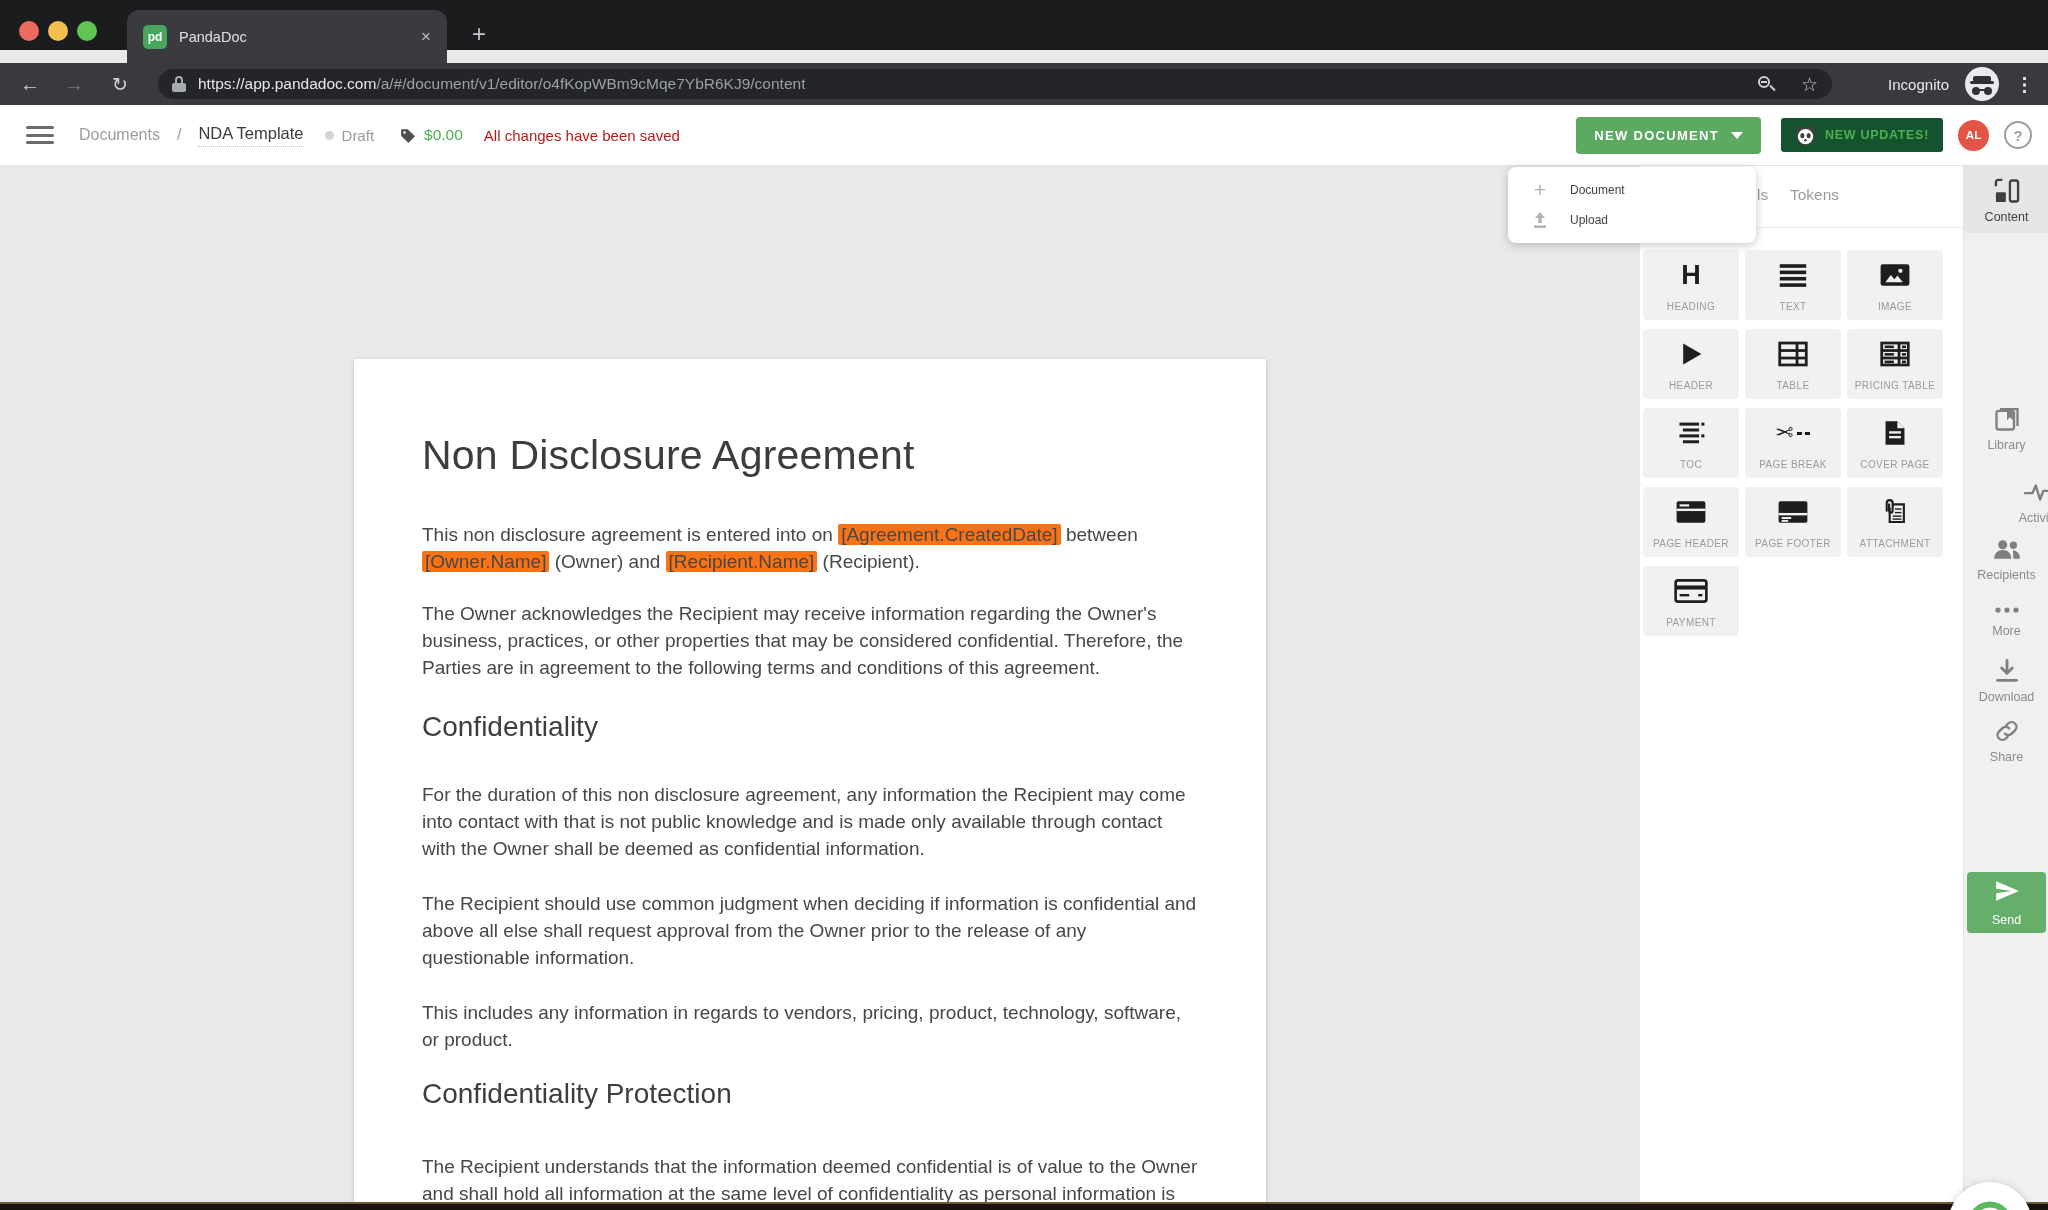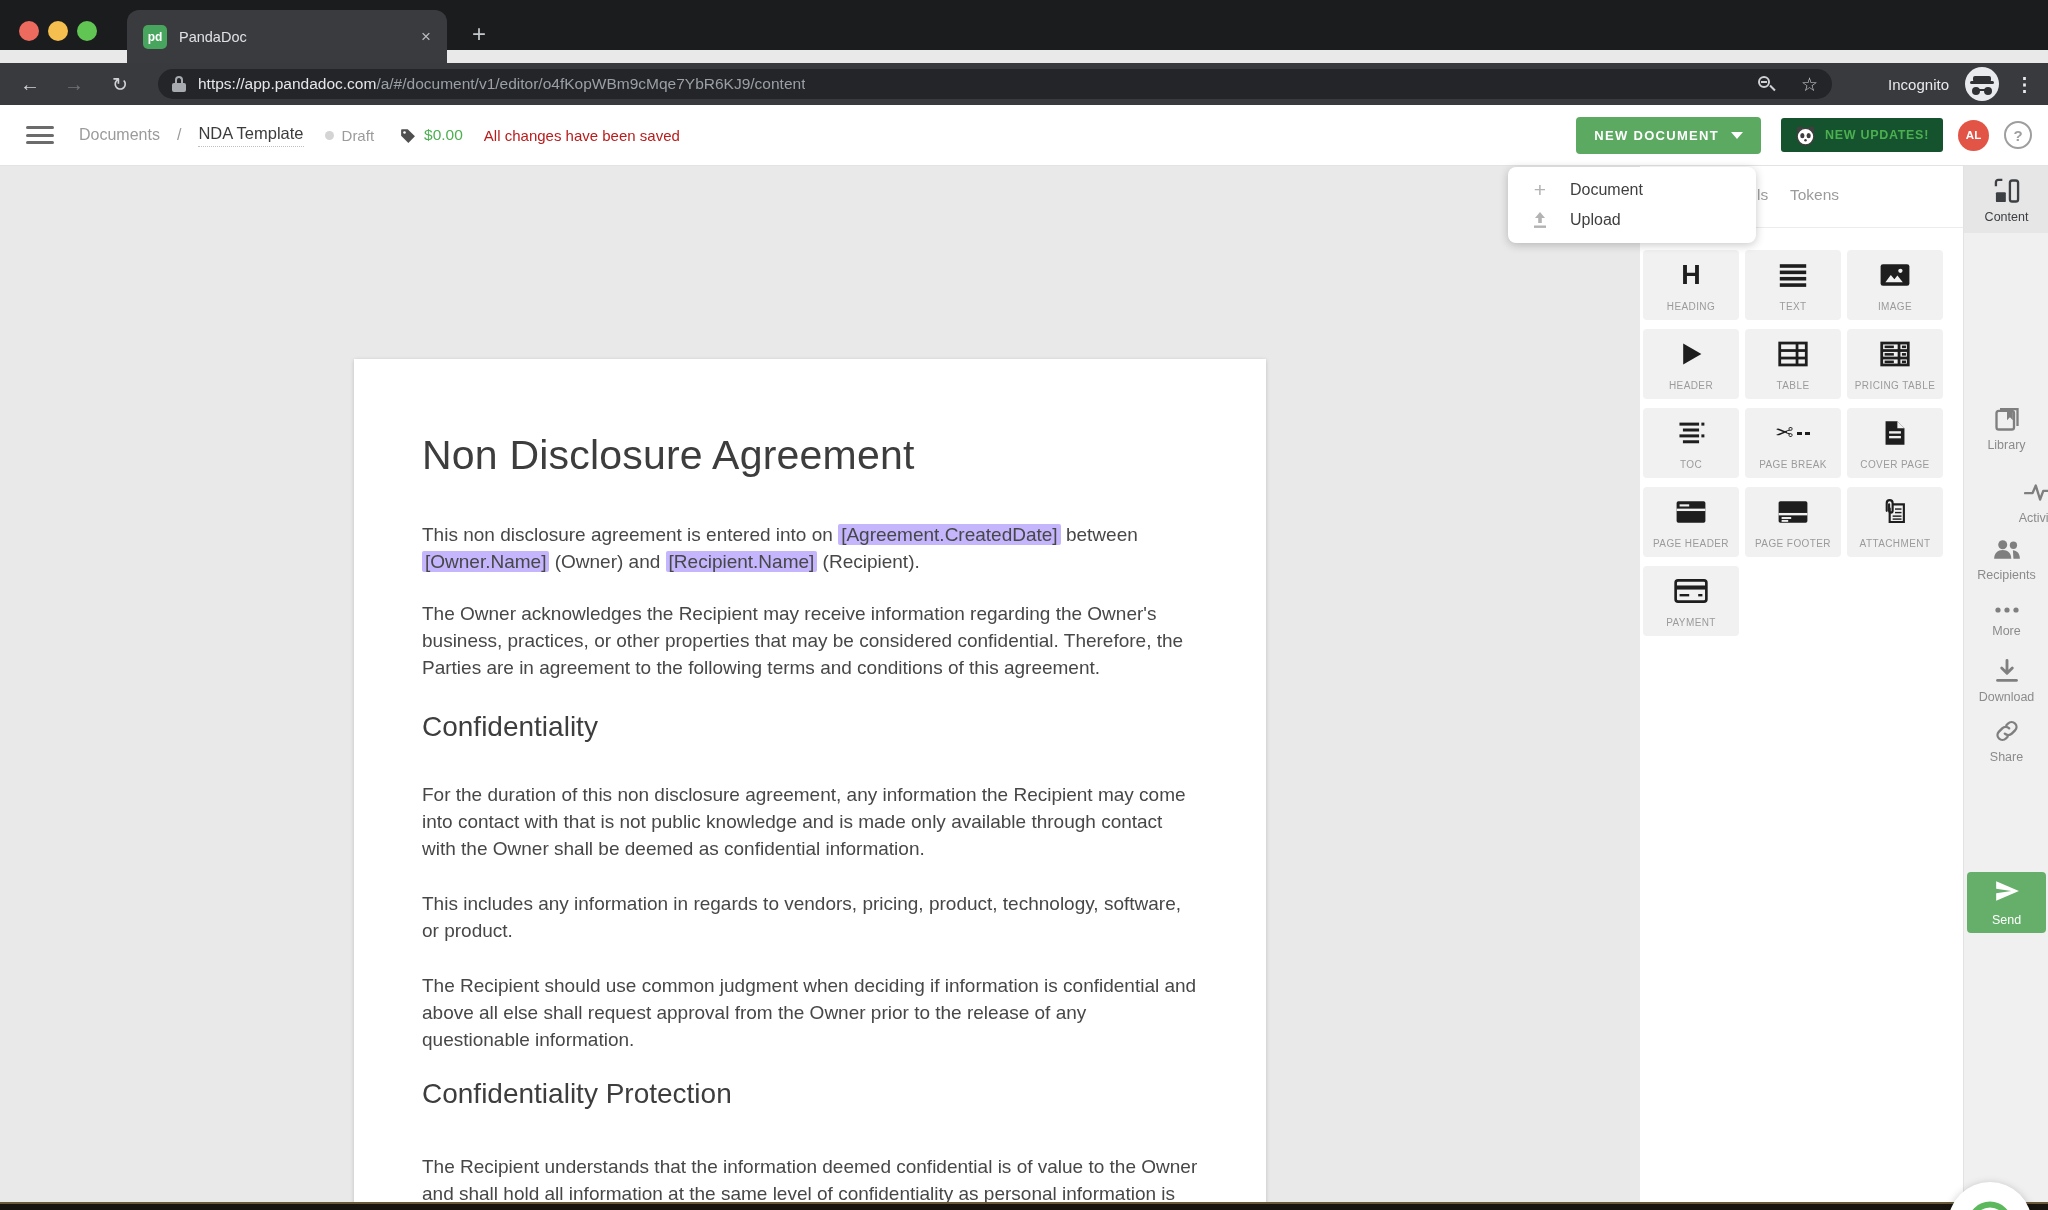--- a/index.html
+++ b/index.html
@@ -81,33 +81,33 @@
   .chip-updates .txt { color:#4caf50; font-size:12.5px; font-weight:700; letter-spacing:.7px; }
   .avatar { width:31px; height:31px; border-radius:50%; background:#e25546; color:#fff;
     font-size:11.5px; font-weight:700; display:flex; align-items:center; justify-content:center; }
   .helpbtn { width:28px; height:28px; border-radius:50%; border:2px solid #9e9e9e; color:#9e9e9e;
     font-size:15px; font-weight:700; display:flex; align-items:center; justify-content:center; background:#fff; }
   
   .menu { position:absolute; left:1508px; top:167px; width:248px; height:76px; background:#fff;
     border-radius:8px; box-shadow:0 2px 10px rgba(0,0,0,.22); z-index:50; padding:8px 0; }
   .menu-item { height:30px; display:flex; align-items:center; gap:20px; padding:0 0 0 22px; }
   .menu-item .mi-icon { width:20px; height:20px; color:#b3b3b3; display:flex; align-items:center; justify-content:center; }
-  .menu-item .mi-label { color:#3f3f3f; font-size:16px; }
+  .menu-item .mi-label { color:#3f3f3f; font-size:12px; }
   .plus-glyph { font-size:21px; color:#b3b3b3; line-height:20px; }
   
   .canvas { position:absolute; left:0; top:166px; width:2048px; height:1044px; background:#e9e9e9; }
   .page { position:absolute; left:354px; top:193px; width:912px; height:1100px; background:#fff;
     box-shadow:0 1px 4px rgba(0,0,0,.18); padding:0 68px; }
   .page h1 { margin-top:73px; font-size:41px; font-weight:400; color:#3d3d3d; letter-spacing:.2px; }
   .page h2 { font-size:28px; font-weight:400; color:#3d3d3d; }
   .page p { font-size:19px; line-height:27px; color:#474747; }
   .mt-intro { margin-top:42px; } .mt-p2 { margin-top:25px; } .mt-h2a { margin-top:30px; }
   .mt-p3 { margin-top:38px; } .mt-p { margin-top:28px; } .mt-h2b { margin-top:25px; }
   .mt-p6 { margin-top:43px; }
-  .token { background:#c4b5fd; padding:0 3px; border-radius:2px; }
+  .token { background:#f97316; padding:0 3px; border-radius:2px; }
   
   .panel { position:absolute; left:1640px; top:166px; width:323px; height:1044px; background:#fff; }
   .panel-tabs { position:absolute; left:0; top:0; width:323px; height:62px; border-bottom:1px solid #ececec; }
   .tab-frag { position:absolute; left:117px; top:20px; color:#9b9b9b; font-size:15.5px; }
   .tab-tokens { position:absolute; left:150px; top:20px; color:#9b9b9b; font-size:15.5px; }
   .blocks { position:absolute; left:3px; top:84px; width:300px; display:grid;
     grid-template-columns:96px 96px 96px; grid-auto-rows:70px; column-gap:6px; row-gap:9px; }
   .block { background:#f1f1f2; border-radius:4px; position:relative; }
   .block .bicon { position:absolute; left:0; top:9px; width:100%; height:32px;
     display:flex; align-items:center; justify-content:center; color:#1e1e1e; }
@@ -229,22 +229,22 @@
     </div>
   </div>
 
   <div class="canvas">
     <div class="page">
       <h1>Non Disclosure Agreement</h1>
       <p class="mt-intro"><span>This non disclosure agreement is entered into on </span><span class="token">[Agreement.CreatedDate]</span><span> between </span><span class="token">[Owner.Name]</span><span> (Owner) and </span><span class="token">[Recipient.Name]</span><span> (Recipient).</span></p>
       <p class="mt-p2">The Owner acknowledges the Recipient may receive information regarding the Owner's business, practices, or other properties that may be considered confidential. Therefore, the Parties are in agreement to the following terms and conditions of this agreement.</p>
       <h2 class="mt-h2a">Confidentiality</h2>
       <p class="mt-p3">For the duration of this non disclosure agreement, any information the Recipient may come into contact with that is not public knowledge and is made only available through contact with the Owner shall be deemed as confidential information.</p>
+      <p class="mt-p">The Recipient should use common judgment when deciding if information is confidential and above all else shall request approval from the Owner prior to the release of any questionable information.</p>
       <p class="mt-p">This includes any information in regards to vendors, pricing, product, technology, software, or product.</p>
-      <p class="mt-p">The Recipient should use common judgment when deciding if information is confidential and above all else shall request approval from the Owner prior to the release of any questionable information.</p>
       <h2 class="mt-h2b">Confidentiality Protection</h2>
       <p class="mt-p6">The Recipient understands that the information deemed confidential is of value to the Owner and shall hold all information at the same level of confidentiality as personal information is held.</p>
 
     </div>
   </div>
 
   <div class="panel">
     <div class="panel-tabs">
       <span class="tab-frag">ls</span>
       <span class="tab-tokens">Tokens</span>

